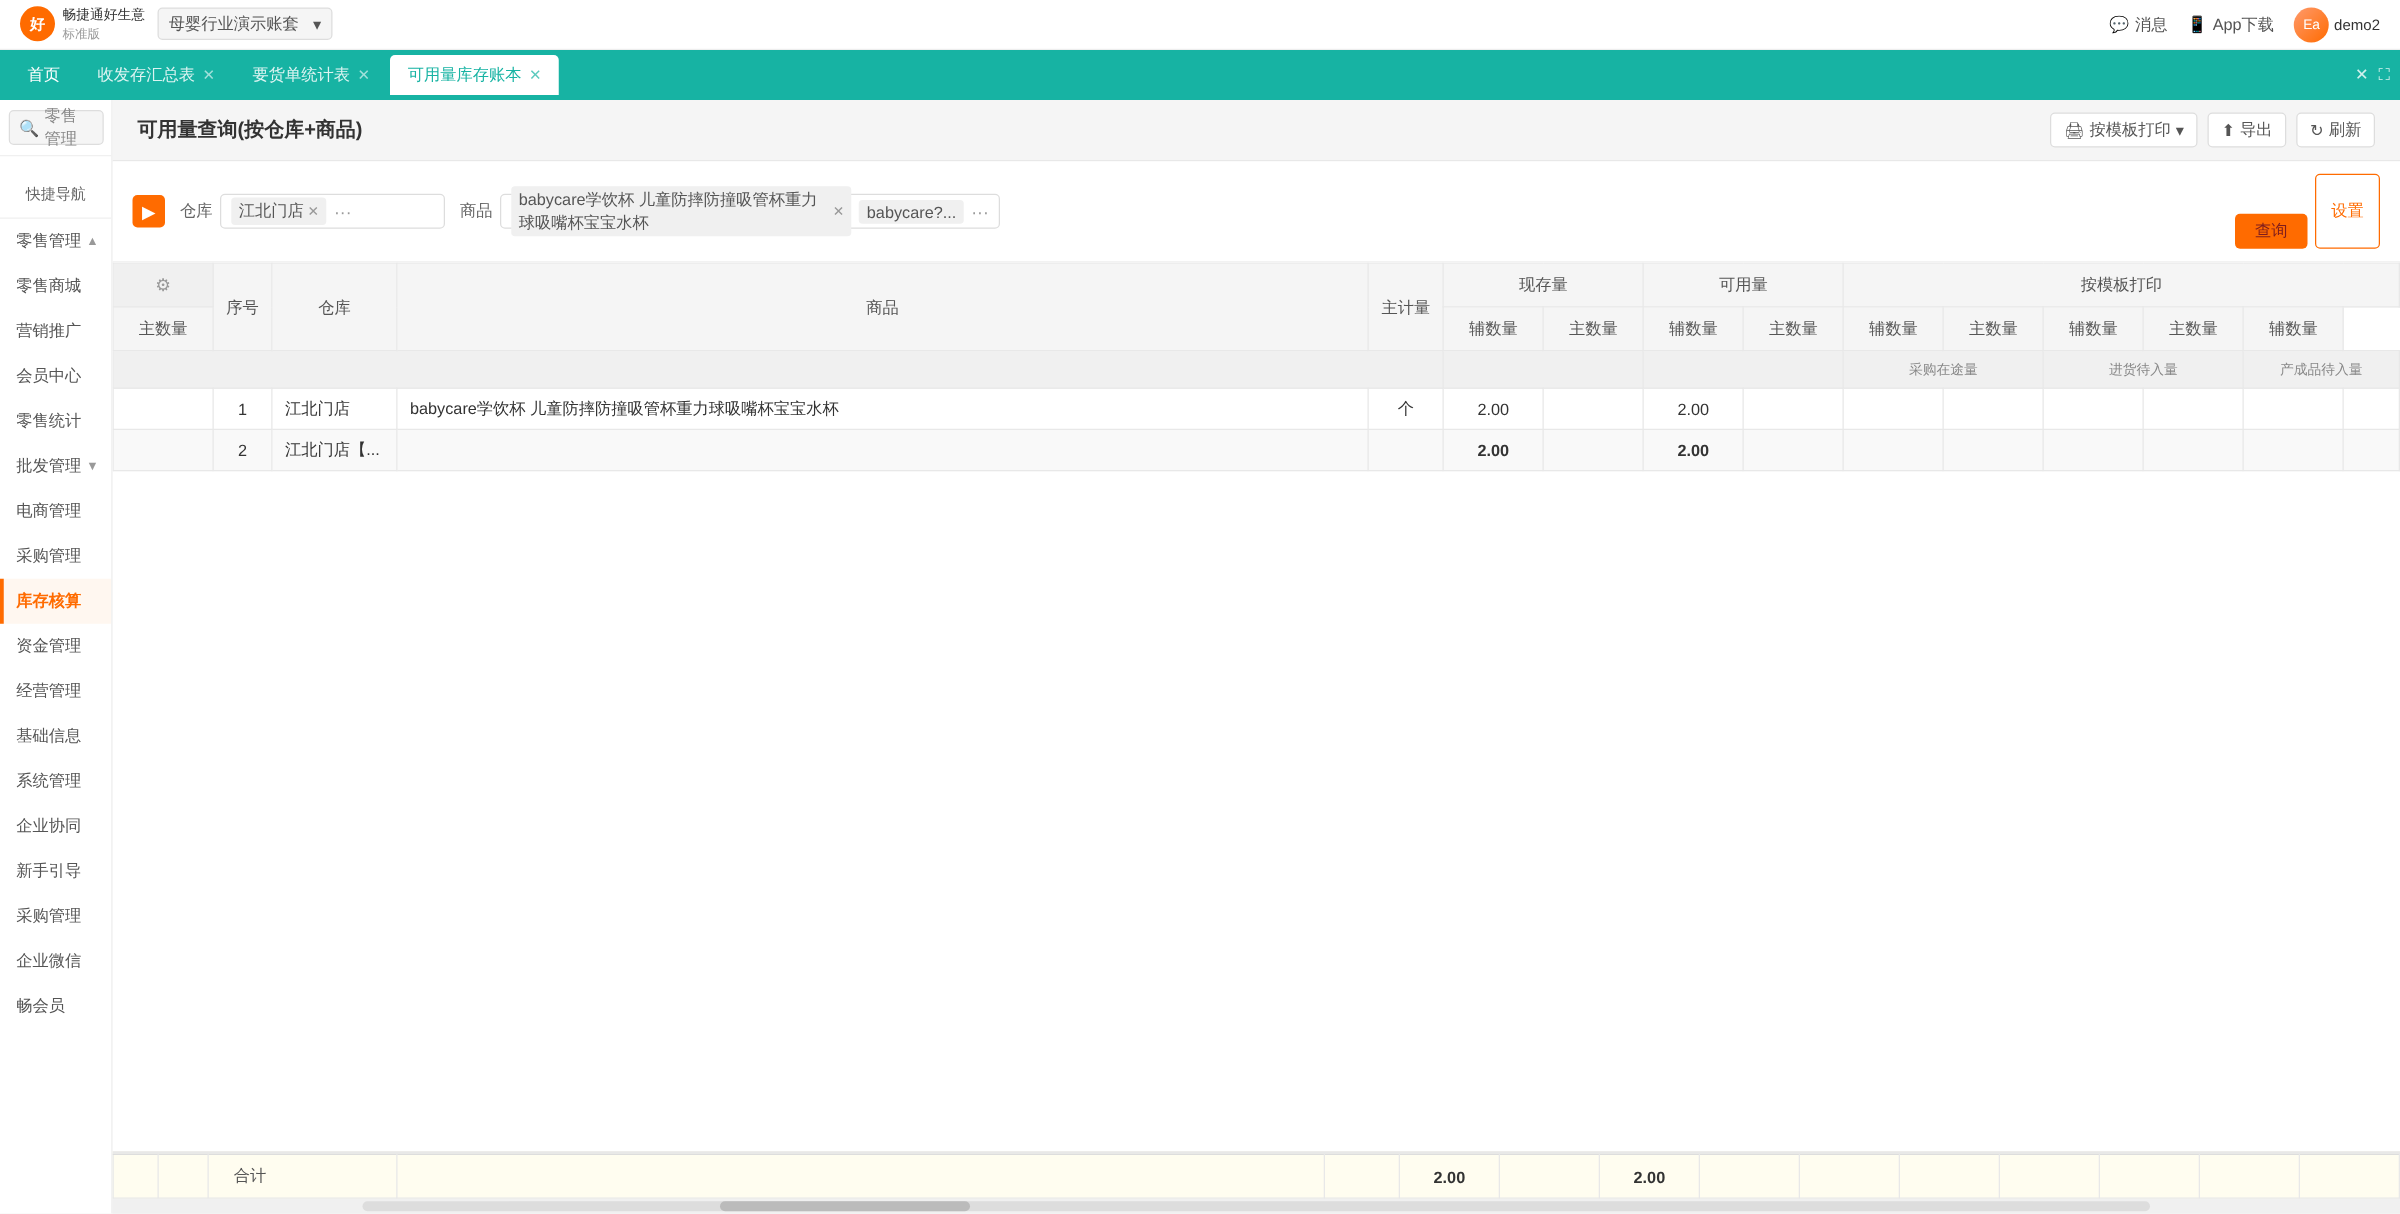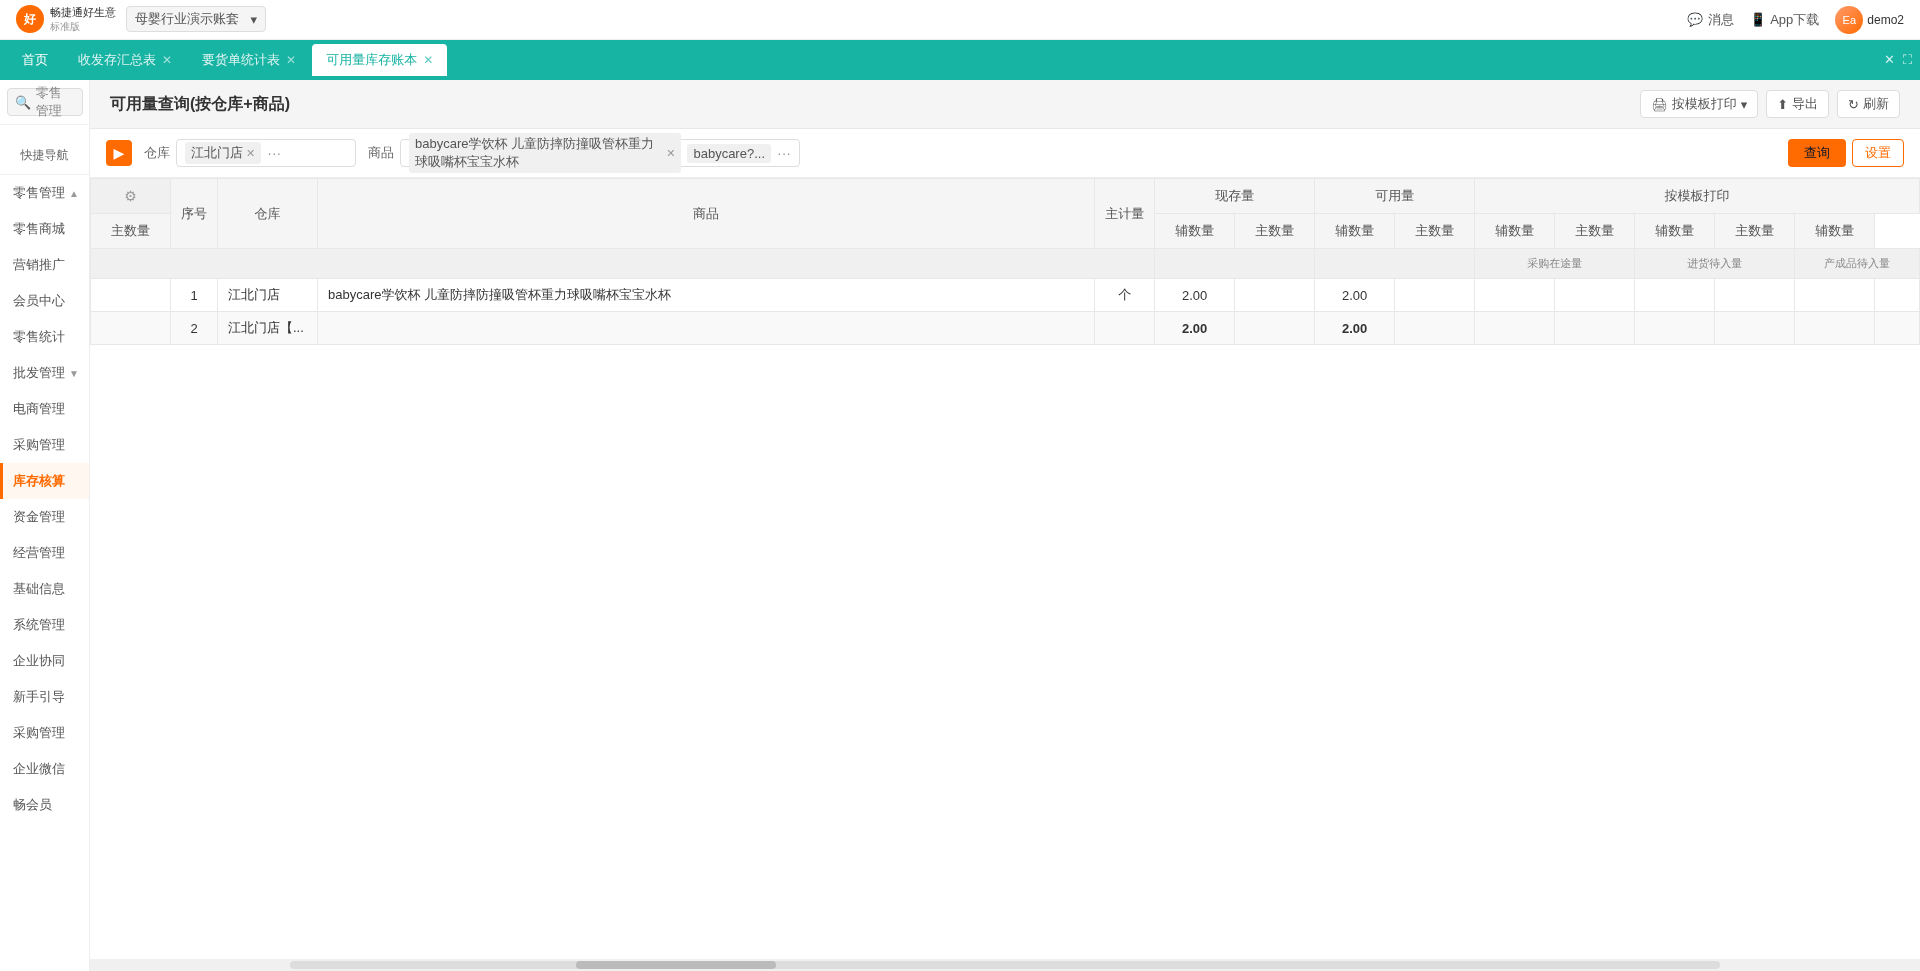--- a/index.html
+++ b/index.html
@@ -127,21 +127,21 @@
       flex-shrink: 0;
     }
     .filter-expand-btn { width: 26px; height: 26px; background: #ff6b00; border-radius: 4px; display: flex; align-items: center; justify-content: center; cursor: pointer; color: white; font-size: 14px; flex-shrink: 0; }
     .filter-group { display: flex; align-items: center; gap: 6px; }
     .filter-label { color: #666; font-size: 13px; white-space: nowrap; }
     .filter-input { min-width: 180px; max-width: 400px; height: 28px; border: 1px solid #ddd; border-radius: 4px; padding: 0 8px; display: flex; align-items: center; gap: 6px; background: #fff; cursor: text; font-size: 12px; color: #333; }
     .filter-tag { display: flex; align-items: center; gap: 3px; background: #f0f0f0; border-radius: 3px; padding: 2px 6px; font-size: 12px; color: #555; }
     .filter-tag .close { cursor: pointer; color: #999; font-size: 11px; }
     .filter-ellipsis { color: #999; font-size: 14px; cursor: pointer; }
     .filter-actions { margin-left: auto; display: flex; gap: 6px; }
-    .btn-query { background: #ff6b00; color: #0f172a; border: none; border-radius: 4px; padding: 5px 16px; cursor: pointer; font-size: 13px; }
+    .btn-query { background: #ff6b00; color: #7f1d1d; border: none; border-radius: 4px; padding: 5px 16px; cursor: pointer; font-size: 13px; margin-top: 32px; }
     .btn-settings { background: #fff; color: #ff6b00; border: 1px solid #ff6b00; border-radius: 4px; padding: 4px 12px; cursor: pointer; font-size: 13px; }
 
     
     .table-container {
       flex: 1;
       overflow: auto;
       background: #fff;
       margin: 0;
     }
 
@@ -437,20 +437,43 @@
             <td></td>
             <td></td>
             <td></td>
             <td></td>
             <td></td>
           </tr>
         </tbody>
       </table>
     </div>
 
+    <div style="background:#fffdf0; border-top:2px solid #e8e8e8; flex-shrink:0;">
+      <table class="total-table">
+        <tbody>
+            <tr>
+          <td style="width:36px; background:#fffdf0; border-top:1px solid #ddd;"></td>
+          <td style="width:40px; background:#fffdf0; border-top:1px solid #ddd;"></td>
+          <td class="total-label" style="background:#fffdf0; border-top:1px solid #ddd; text-align:left; padding-left:10px;">合计</td>
+          <td style="min-width:280px; background:#fffdf0; border-top:1px solid #ddd;"></td>
+          <td style="width:60px; background:#fffdf0; border-top:1px solid #ddd;"></td>
+          <td class="total-value" style="width:80px; background:#fffdf0; border-top:1px solid #ddd;">2.00</td>
+          <td style="width:80px; background:#fffdf0; border-top:1px solid #ddd;"></td>
+          <td class="total-value" style="width:80px; background:#fffdf0; border-top:1px solid #ddd;">2.00</td>
+          <td style="width:80px; background:#fffdf0; border-top:1px solid #ddd;"></td>
+          <td style="width:80px; background:#fffdf0; border-top:1px solid #ddd;"></td>
+          <td style="width:80px; background:#fffdf0; border-top:1px solid #ddd;"></td>
+          <td style="width:80px; background:#fffdf0; border-top:1px solid #ddd;"></td>
+          <td style="width:80px; background:#fffdf0; border-top:1px solid #ddd;"></td>
+          <td style="width:80px; background:#fffdf0; border-top:1px solid #ddd;"></td>
+          <td style="width:80px; background:#fffdf0; border-top:1px solid #ddd;"></td>
+        </tr>
+      </tbody>
+        </table>
+    </div>
 
     <div class="bottom-scroll">
       <div class="scroll-track">
         <div class="scroll-thumb"></div>
       </div>
     </div>
 
   </div>
 </div>
 

